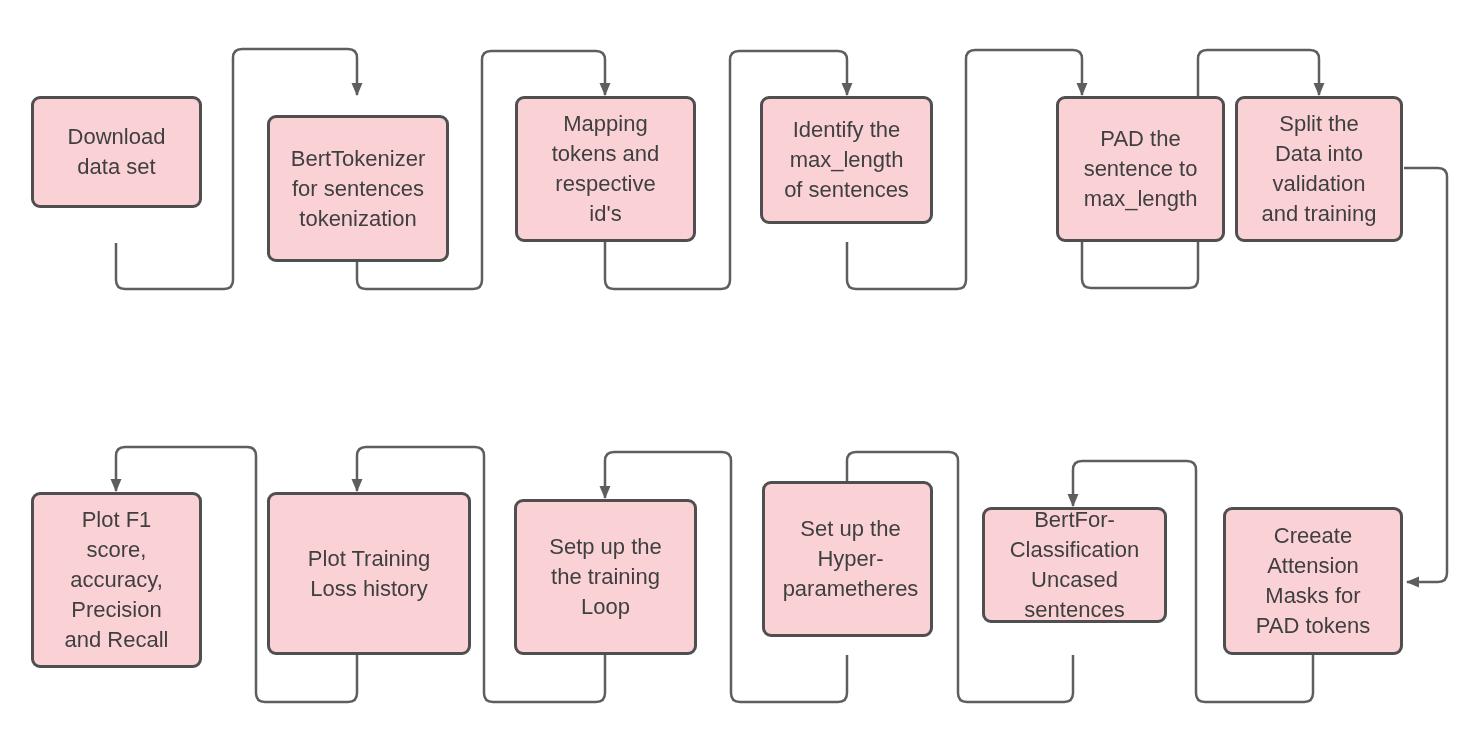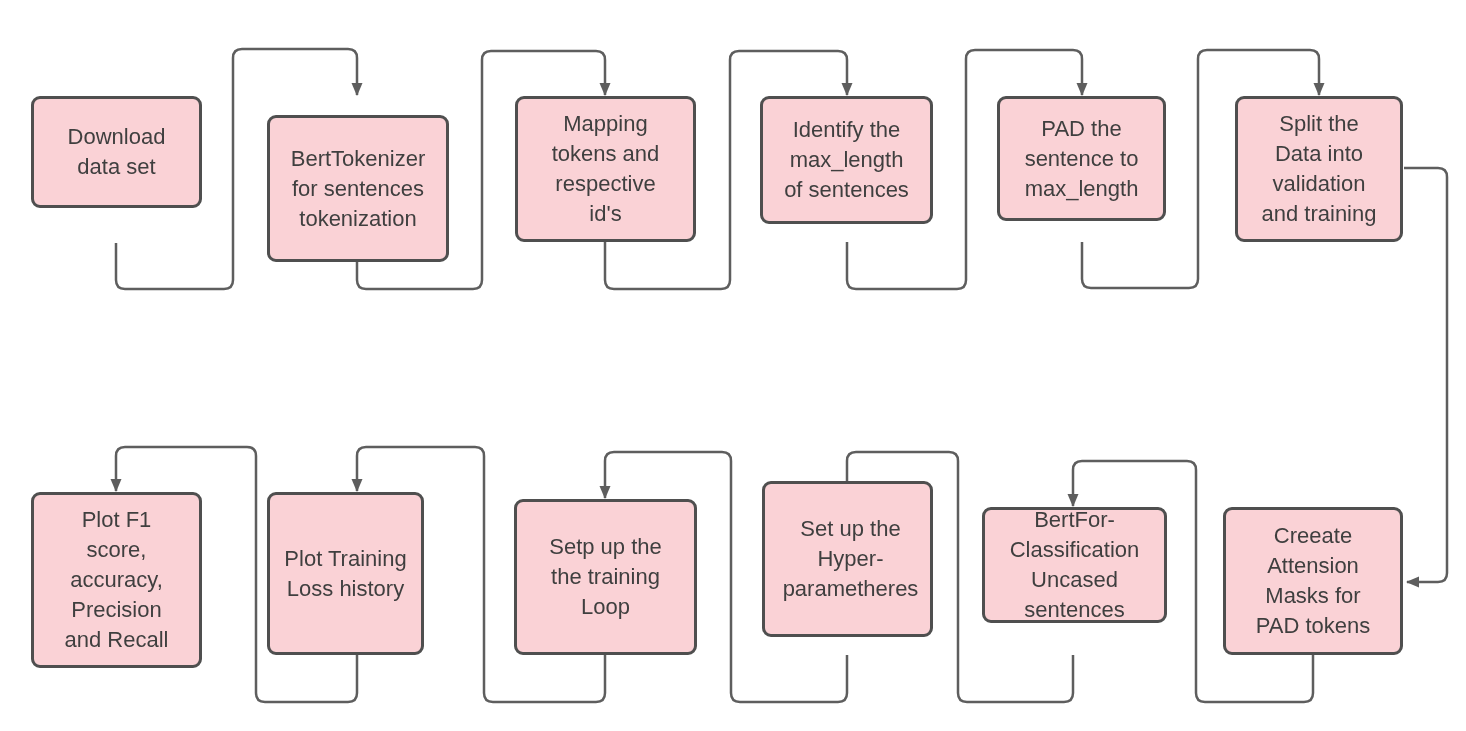--- a/index.html
+++ b/index.html
@@ -57,34 +57,34 @@
   <div class="node" style="left:267px; top:96px;  width:182px; height:147px;margin-top:19px;">BertTokenizer
 for sentences
 tokenization</div>
   <div class="node" style="left:515px; top:96px;  width:181px; height:146px;">Mapping
 tokens and
 respective
 id's</div>
   <div class="node" style="left:760px; top:96px;  width:173px; height:128px;">Identify the
 max_length
 of sentences</div>
-  <div class="node" style="left:997px; top:96px;  width:169px; height:125px;">PAD the
+  <div class="node" style="left:1056px; top:96px;  width:169px; height:146px;">PAD the
 sentence to
 max_length</div>
   <div class="node" style="left:1235px;top:96px;  width:168px; height:146px;">Split the
 Data into
 validation
 and training</div>
 
   <div class="node" style="left:31px;  top:492px; width:171px; height:176px;">Plot F1
 score,
 accuracy,
 Precision
 and Recall</div>
-  <div class="node" style="left:267px; top:492px; width:157px; height:163px;">Plot Training
+  <div class="node" style="left:267px; top:492px; width:204px; height:163px;">Plot Training
 Loss history</div>
   <div class="node" style="left:514px; top:499px; width:183px; height:156px;">Setp up the
 the training
 Loop</div>
   <div class="node" style="left:762px; top:481px; width:171px; height:156px;padding-left:10px;">Set up the
 Hyper-
 parametheres</div>
   <div class="node" style="left:982px; top:507px; width:185px; height:116px;">BertFor-
 Classification
 Uncased

